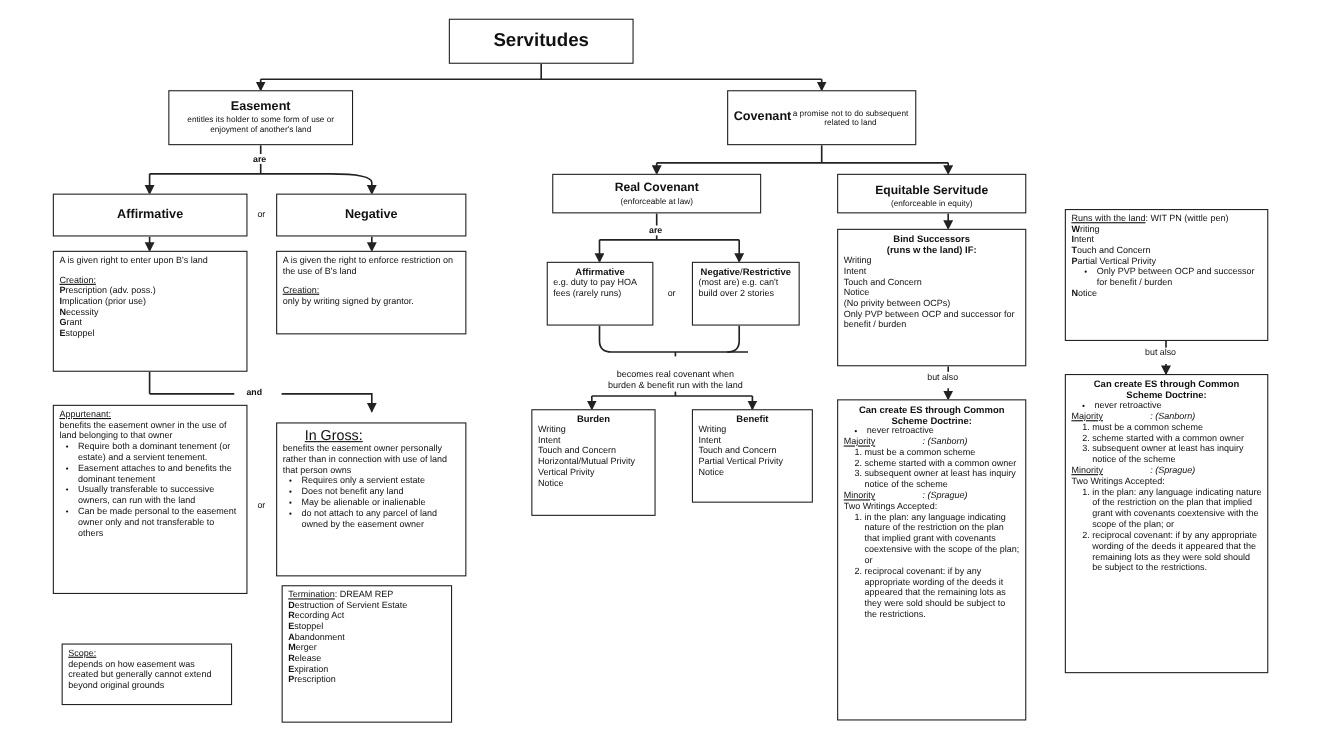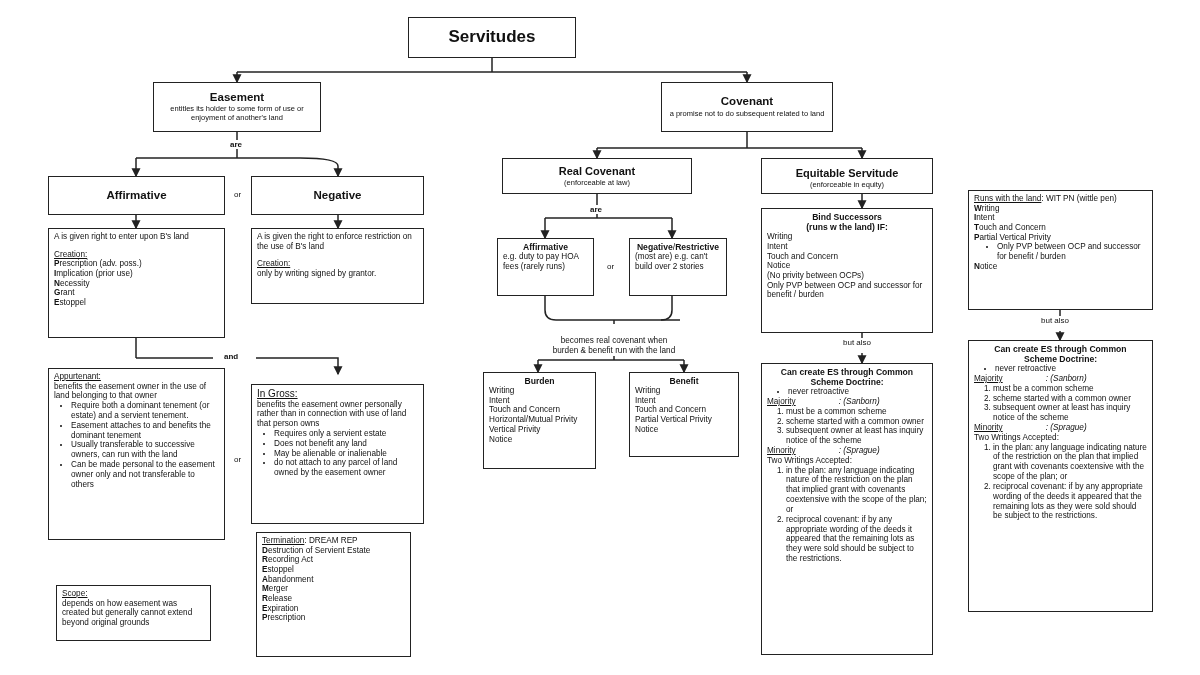--- a/index.html
+++ b/index.html
@@ -162,21 +162,21 @@
     <ul class="bul">
       <li>Require both a dominant tenement (or estate) and a servient tenement.</li>
       <li>Easement attaches to and benefits the dominant tenement</li>
       <li>Usually transferable to successive owners, can run with the land</li>
       <li>Can be made personal to the easement owner only and not transferable to others</li>
     </ul>
   </div>
   <div class="conlabel plain" style="left:232px; top:455px;">or</div>
 
   <div class="node" style="left:251px; top:384px; width:173px; height:140px;">
-    <span class="wline u" style="font-size:10px;">In Gross:</span>
+    <span class="wline u" style="font-size:13px;margin-left:20px;">In Gross:</span>
     <span class="wline" style="font-size:8.2px;">benefits the easement owner personally rather than in connection with use of land that person owns</span>
     <ul class="bul">
       <li>Requires only a servient estate</li>
       <li>Does not benefit any land</li>
       <li>May be alienable or inalienable</li>
       <li>do not attach to any parcel of land owned by the easement owner</li>
     </ul>
   </div>
 
   <div class="node" style="left:256px; top:532px; width:155px; height:125px;">
@@ -189,21 +189,21 @@
     <span class="line" style="font-size:8.2px;"><b>R</b><span>elease</span></span>
     <span class="line" style="font-size:8.2px;"><b>E</b><span>xpiration</span></span>
     <span class="line" style="font-size:8.2px;"><b>P</b><span>rescription</span></span>
   </div>
 
   <div class="node" style="left:56px; top:585px; width:155px; height:56px;">
     <span class="wline u" style="font-size:8.2px;">Scope:</span>
     <span class="wline" style="font-size:8.2px;">depends on how easement was created but generally cannot extend beyond original grounds</span>
   </div>
 
-  <div class="node" style="left:661px; top:82px; width:172px; height:50px; display:flex; flex-direction:column; align-items:center; justify-content:center;">
+  <div class="node" style="left:661px; top:82px; width:172px; height:50px; display:flex; align-items:center; justify-content:center;">
     <span class="ttl" style="font-size:11.5px;">Covenant</span>
     <span class="sub" style="width:166px;">a promise not to do subsequent related to land</span>
   </div>
 
   <div class="node" style="left:502px; top:158px; width:190px; height:36px; display:flex; flex-direction:column; align-items:center; justify-content:center;">
     <span class="ttl" style="font-size:11px;">Real Covenant</span>
     <span class="sub">(enforceable at law)</span>
   </div>
   <div class="conlabel" style="left:588px; top:205px;">are</div>
 

